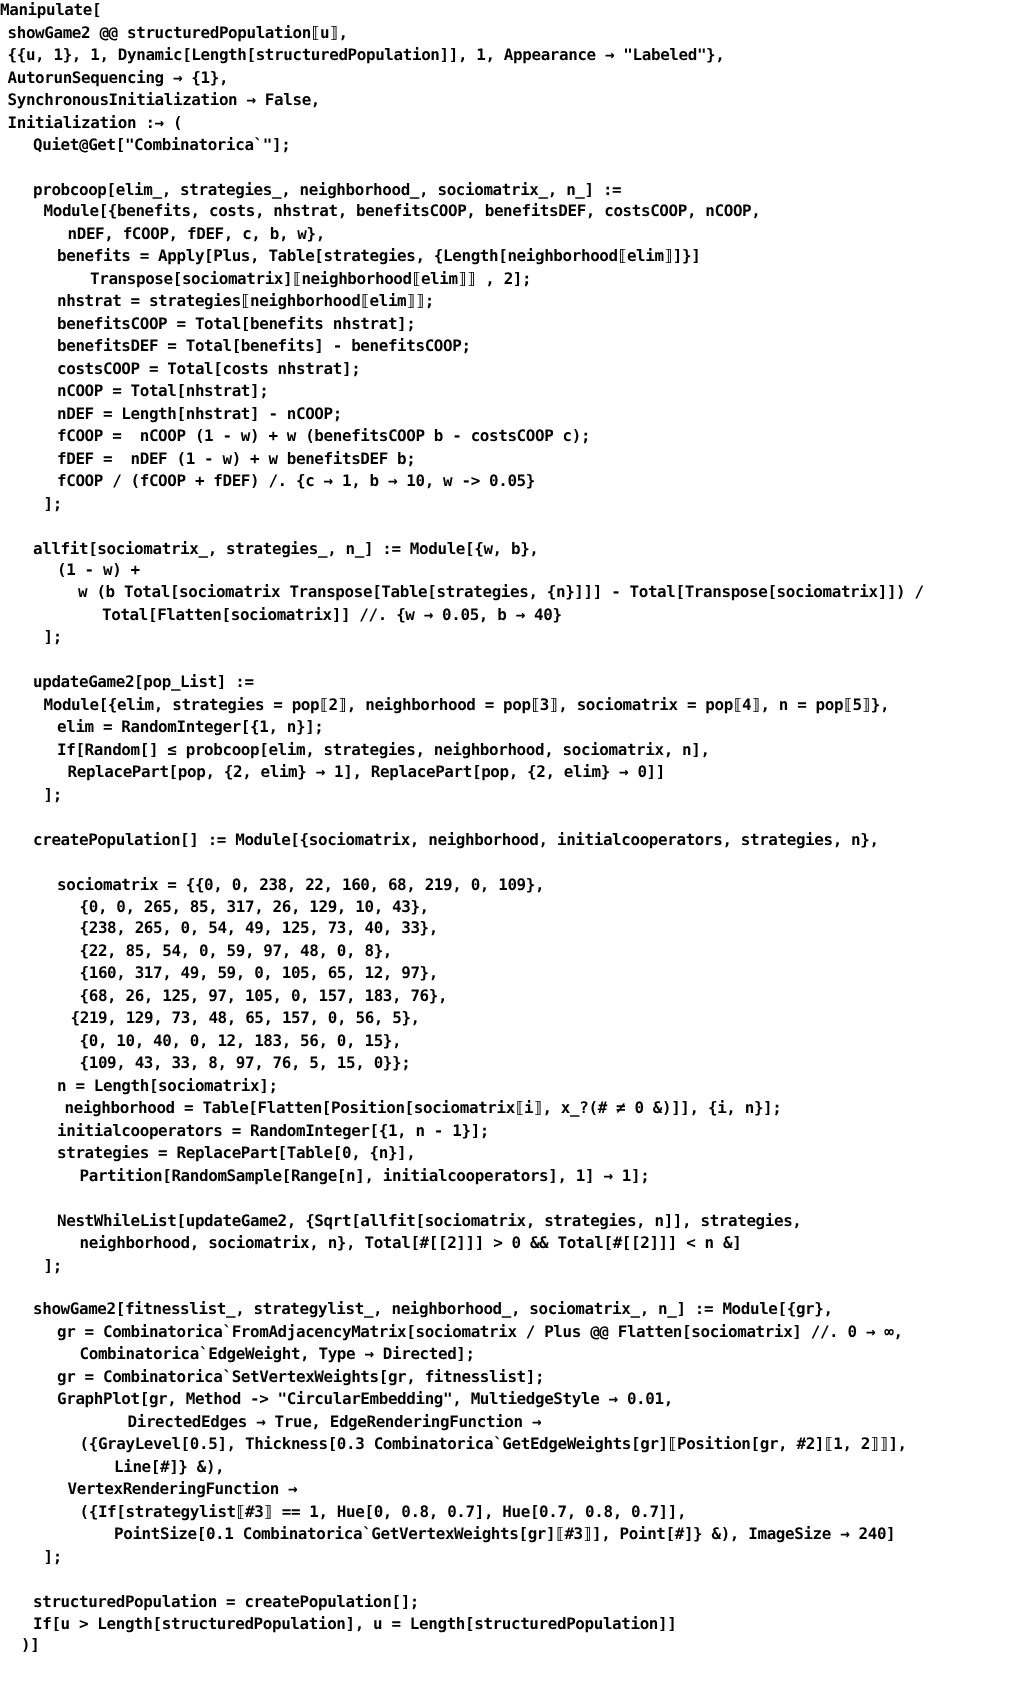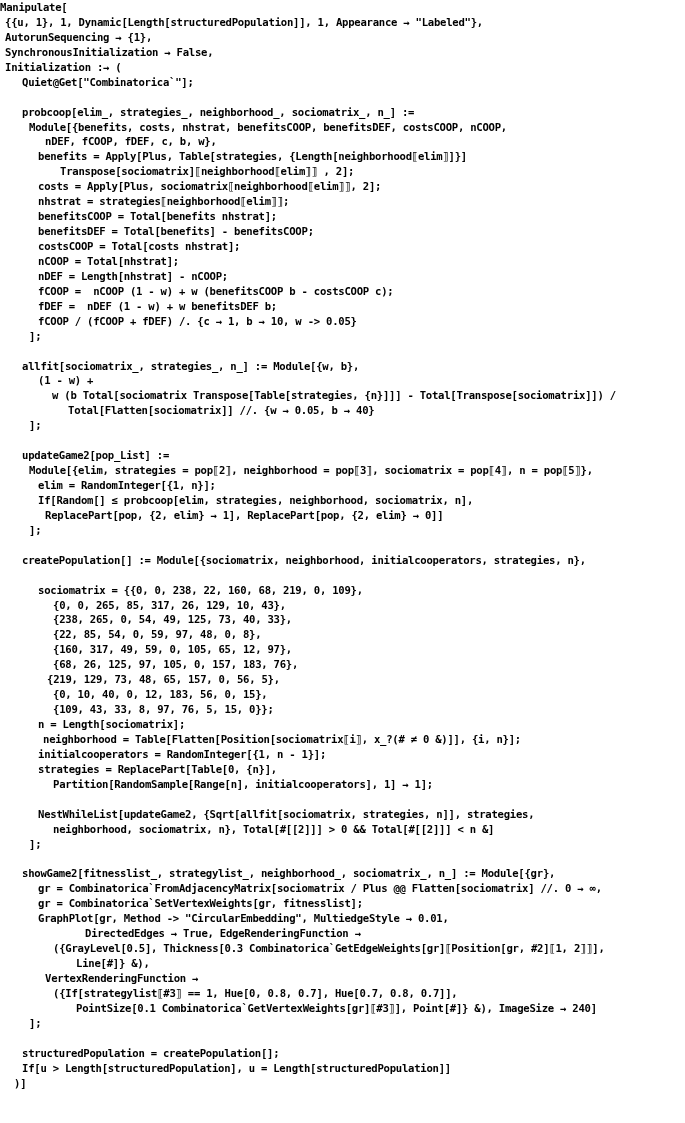--- a/index.html
+++ b/index.html
@@ -34,32 +34,32 @@
   .line span {
     position: absolute;
     top: 0;
   }
 </style>
 </head>
 <body>
 
 <div id="code" style="top: 0px;">
     <div class="line" style="height: 14.9467px; line-height: 14.9467px;"><span style="left: 0px;">Manipulate[</span></div>
+    <div class="line" style="height: 14.9467px; line-height: 14.9467px;"><span style="left: 5px;">showGame2 @@ structuredPopulation⟦u⟧,</span></div>
     <div class="line" style="height: 14.9467px; line-height: 14.9467px;"><span style="left: 5px;">{{u, 1}, 1, Dynamic[Length[structuredPopulation]], 1, Appearance → "Labeled"},</span></div>
     <div class="line" style="height: 14.9467px; line-height: 14.9467px;"><span style="left: 5px;">AutorunSequencing → {1},</span></div>
     <div class="line" style="height: 14.9467px; line-height: 14.9467px;"><span style="left: 5px;">SynchronousInitialization → False,</span></div>
     <div class="line" style="height: 14.9467px; line-height: 14.9467px;"><span style="left: 5px;">Initialization :→ (</span></div>
     <div class="line" style="height: 14.9467px; line-height: 14.9467px;"><span style="left: 22px;">Quiet@Get["Combinatorica`"];</span></div>
     <div class="line" style="height: 14.9467px; line-height: 14.9467px;"><span style="left: 0px;"></span></div>
     <div class="line" style="height: 14.9467px; line-height: 14.9467px;"><span style="left: 22px;">probcoop[elim_, strategies_, neighborhood_, sociomatrix_, n_] :=</span></div>
     <div class="line" style="height: 14.9467px; line-height: 14.9467px;"><span style="left: 29px;">Module[{benefits, costs, nhstrat, benefitsCOOP, benefitsDEF, costsCOOP, nCOOP,</span></div>
     <div class="line" style="height: 14.9467px; line-height: 14.9467px;"><span style="left: 45px;">nDEF, fCOOP, fDEF, c, b, w},</span></div>
     <div class="line" style="height: 14.9467px; line-height: 14.9467px;"><span style="left: 38px;">benefits = Apply[Plus, Table[strategies, {Length[neighborhood⟦elim⟧]}]</span></div>
     <div class="line" style="height: 14.9467px; line-height: 14.9467px;"><span style="left: 60px;">Transpose[sociomatrix]⟦neighborhood⟦elim⟧⟧ , 2];</span></div>
-    <div class="line" style="height: 14.9467px; line-height: 14.9467px;"><span style="left: 38px;">costs = Apply[Plus, sociomatrix⟦neighborhood⟦elim⟧⟧, 2];</span></div>
     <div class="line" style="height: 14.9467px; line-height: 14.9467px;"><span style="left: 38px;">nhstrat = strategies⟦neighborhood⟦elim⟧⟧;</span></div>
     <div class="line" style="height: 14.9467px; line-height: 14.9467px;"><span style="left: 38px;">benefitsCOOP = Total[benefits nhstrat];</span></div>
     <div class="line" style="height: 14.9467px; line-height: 14.9467px;"><span style="left: 38px;">benefitsDEF = Total[benefits] - benefitsCOOP;</span></div>
     <div class="line" style="height: 14.9467px; line-height: 14.9467px;"><span style="left: 38px;">costsCOOP = Total[costs nhstrat];</span></div>
     <div class="line" style="height: 14.9467px; line-height: 14.9467px;"><span style="left: 38px;">nCOOP = Total[nhstrat];</span></div>
     <div class="line" style="height: 14.9467px; line-height: 14.9467px;"><span style="left: 38px;">nDEF = Length[nhstrat] - nCOOP;</span></div>
     <div class="line" style="height: 14.9467px; line-height: 14.9467px;"><span style="left: 38px;">fCOOP =  nCOOP (1 - w) + w (benefitsCOOP b - costsCOOP c);</span></div>
     <div class="line" style="height: 14.9467px; line-height: 14.9467px;"><span style="left: 38px;">fDEF =  nDEF (1 - w) + w benefitsDEF b;</span></div>
     <div class="line" style="height: 14.9467px; line-height: 14.9467px;"><span style="left: 38px;">fCOOP / (fCOOP + fDEF) /. {c → 1, b → 10, w -&gt; 0.05}</span></div>
     <div class="line" style="height: 14.9467px; line-height: 14.9467px;"><span style="left: 29px;">];</span></div>
@@ -93,20 +93,21 @@
     <div class="line" style="height: 14.9467px; line-height: 14.9467px;"><span style="left: 38px;">initialcooperators = RandomInteger[{1, n - 1}];</span></div>
     <div class="line" style="height: 14.9467px; line-height: 14.9467px;"><span style="left: 38px;">strategies = ReplacePart[Table[0, {n}],</span></div>
     <div class="line" style="height: 14.9467px; line-height: 14.9467px;"><span style="left: 53px;">Partition[RandomSample[Range[n], initialcooperators], 1] → 1];</span></div>
     <div class="line" style="height: 14.9467px; line-height: 14.9467px;"><span style="left: 0px;"></span></div>
     <div class="line" style="height: 14.9467px; line-height: 14.9467px;"><span style="left: 38px;">NestWhileList[updateGame2, {Sqrt[allfit[sociomatrix, strategies, n]], strategies,</span></div>
     <div class="line" style="height: 14.9467px; line-height: 14.9467px;"><span style="left: 53px;">neighborhood, sociomatrix, n}, Total[#[[2]]] &gt; 0 &amp;&amp; Total[#[[2]]] &lt; n &amp;]</span></div>
     <div class="line" style="height: 14.9467px; line-height: 14.9467px;"><span style="left: 29px;">];</span></div>
     <div class="line" style="height: 14.9467px; line-height: 14.9467px;"><span style="left: 0px;"></span></div>
     <div class="line" style="height: 14.9467px; line-height: 14.9467px;"><span style="left: 22px;">showGame2[fitnesslist_, strategylist_, neighborhood_, sociomatrix_, n_] := Module[{gr},</span></div>
     <div class="line" style="height: 14.9467px; line-height: 14.9467px;"><span style="left: 38px;">gr = Combinatorica`FromAdjacencyMatrix[sociomatrix / Plus @@ Flatten[sociomatrix] //. 0 → ∞,</span></div>
+    <div class="line" style="height: 14.9467px; line-height: 14.9467px;"><span style="left: 53px;">Combinatorica`EdgeWeight, Type → Directed];</span></div>
     <div class="line" style="height: 14.9467px; line-height: 14.9467px;"><span style="left: 38px;">gr = Combinatorica`SetVertexWeights[gr, fitnesslist];</span></div>
     <div class="line" style="height: 14.9467px; line-height: 14.9467px;"><span style="left: 38px;">GraphPlot[gr, Method -&gt; "CircularEmbedding", MultiedgeStyle → 0.01,</span></div>
     <div class="line" style="height: 14.9467px; line-height: 14.9467px;"><span style="left: 45px; padding-left: 40px;">DirectedEdges → True, EdgeRenderingFunction →</span></div>
     <div class="line" style="height: 14.9467px; line-height: 14.9467px;"><span style="left: 53px;">({GrayLevel[0.5], Thickness[0.3 Combinatorica`GetEdgeWeights[gr]⟦Position[gr, #2]⟦1, 2⟧⟧],</span></div>
     <div class="line" style="height: 14.9467px; line-height: 14.9467px;"><span style="left: 76px;">Line[#]} &amp;),</span></div>
     <div class="line" style="height: 14.9467px; line-height: 14.9467px;"><span style="left: 45px;">VertexRenderingFunction →</span></div>
     <div class="line" style="height: 14.9467px; line-height: 14.9467px;"><span style="left: 53px;">({If[strategylist⟦#3⟧ == 1, Hue[0, 0.8, 0.7], Hue[0.7, 0.8, 0.7]],</span></div>
     <div class="line" style="height: 14.9467px; line-height: 14.9467px;"><span style="left: 76px;">PointSize[0.1 Combinatorica`GetVertexWeights[gr]⟦#3⟧], Point[#]} &amp;), ImageSize → 240]</span></div>
     <div class="line" style="height: 14.9467px; line-height: 14.9467px;"><span style="left: 29px;">];</span></div>
     <div class="line" style="height: 14.9467px; line-height: 14.9467px;"><span style="left: 0px;"></span></div>

